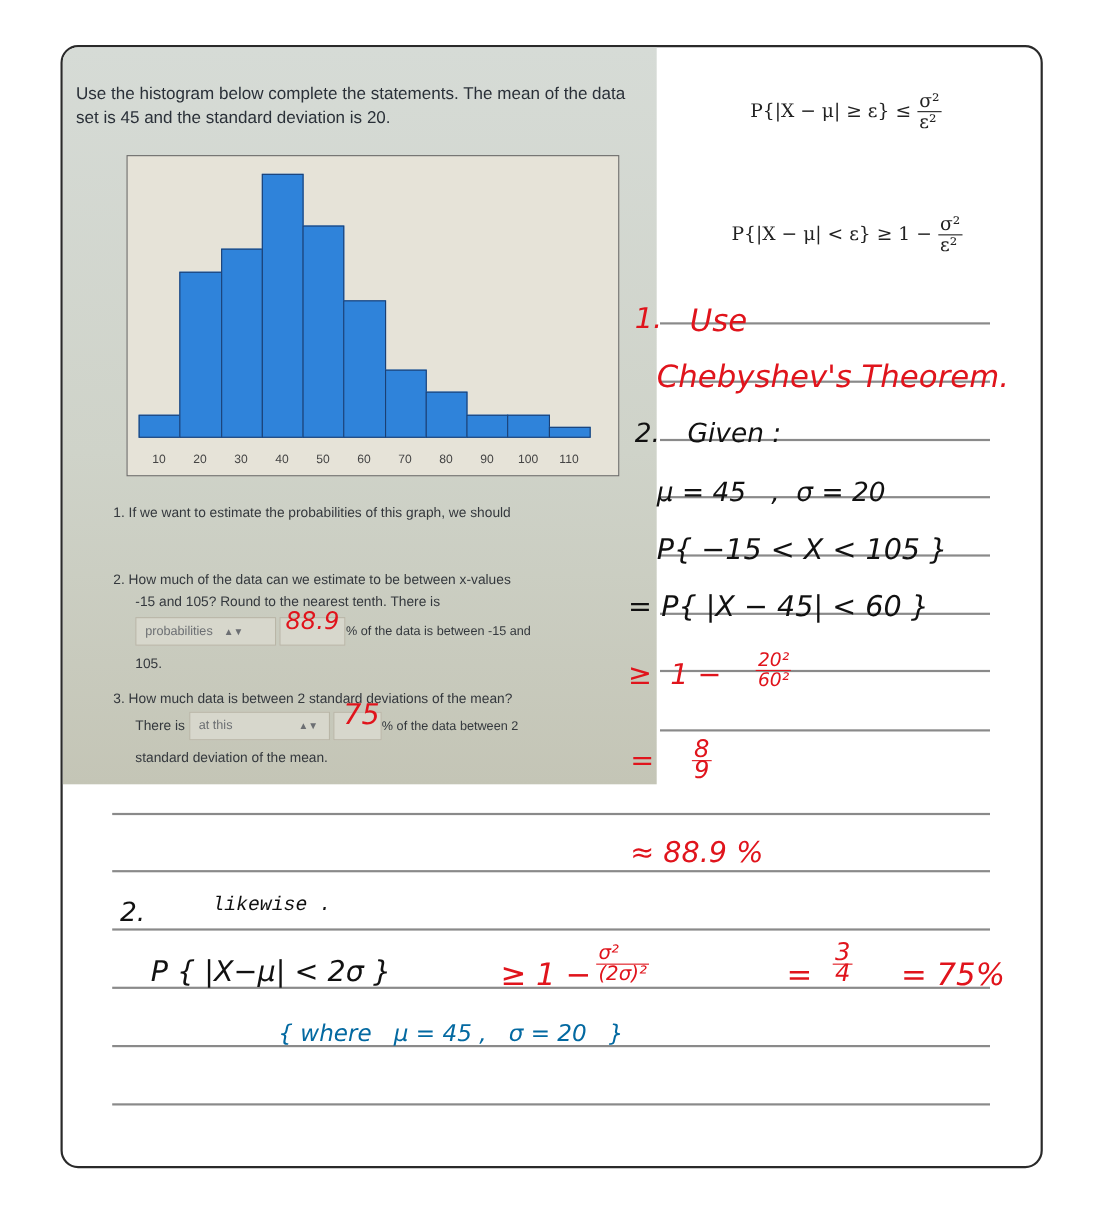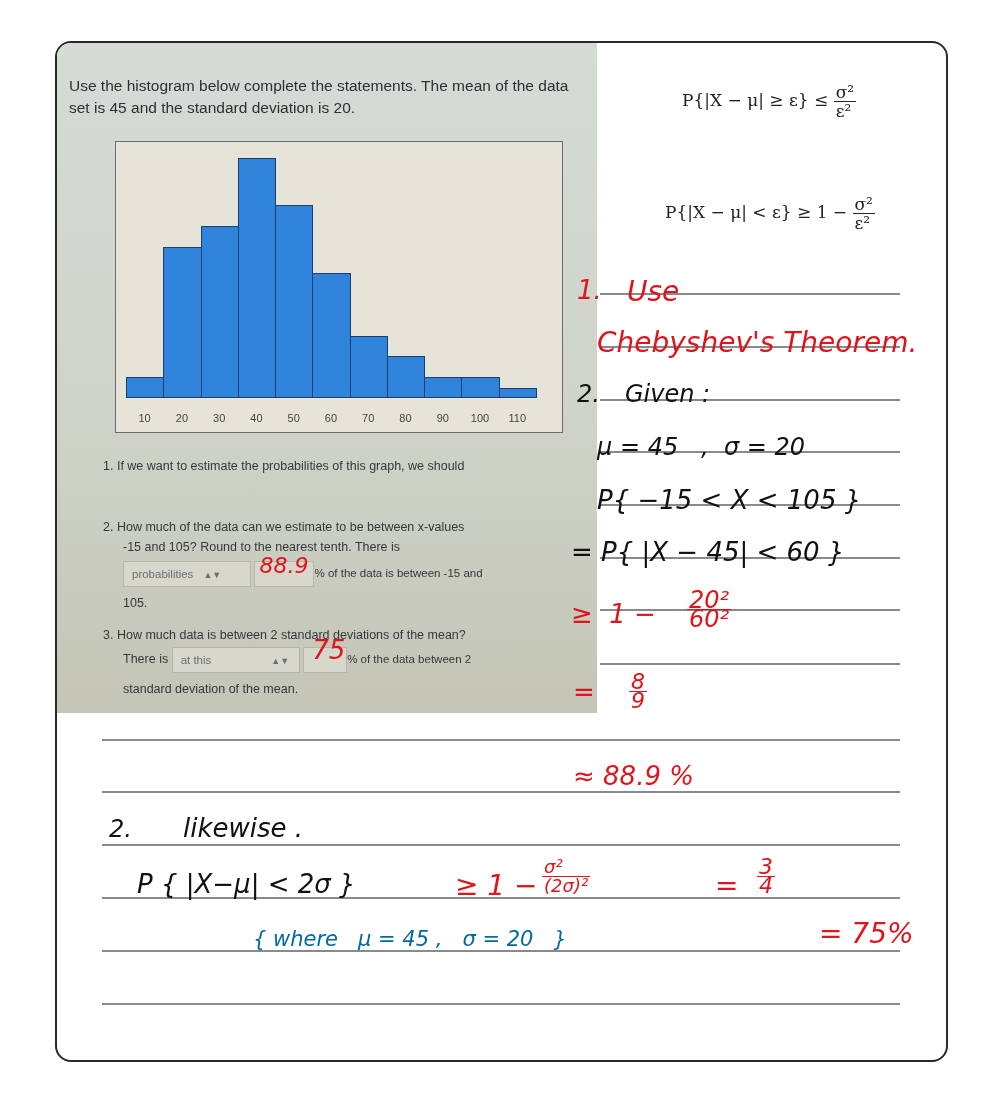--- a/index.html
+++ b/index.html
@@ -194,40 +194,40 @@
   <span class="hand-red" style="left:570px; top:232px; font-size:28px;">Use</span>
   <span class="hand-red" style="left:540px; top:283px; font-size:28px; white-space:nowrap;">Chebyshev's Theorem.</span>
 
   <span class="hand-black" style="left:520px; top:337px; font-size:24px;">2.</span>
   <span class="hand-black" style="left:568px; top:337px; font-size:24px;">Given :</span>
   <span class="hand-black" style="left:540px; top:390px; font-size:24px; white-space:pre;">μ = 45   ,  σ = 20</span>
   <span class="hand-black" style="left:540px; top:442px; font-size:26px; white-space:nowrap;">P{ −15 &lt; X &lt; 105 }</span>
   <span class="hand-black" style="left:514px; top:494px; font-size:26px; white-space:nowrap;">= P{ |X − 45| &lt; 60 }</span>
 
   <span class="hand-red" style="left:514px; top:556px; font-size:26px; white-space:pre;">≥  1 −</span>
-  <span class="hand-red frac red" style="left:630px; top:548px; font-size:24px; position:absolute;">
+  <span class="hand-red frac red" style="left:630px; top:548px; font-size:17px; position:absolute;">
     <span class="num">20²</span>
     <span class="den">60²</span>
   </span>
 
   <span class="hand-red" style="left:516px; top:634px; font-size:26px;">=</span>
   <span class="hand-red frac red" style="left:572px; top:630px; font-size:22px; position:absolute;">
     <span class="num">8</span>
     <span class="den">9</span>
   </span>
   <span class="hand-red" style="left:516px; top:718px; font-size:26px; white-space:nowrap;">≈ 88.9 %</span>
 
   <span class="hand-black" style="left:52px; top:772px; font-size:24px;">2.</span>
-  <span class="hand-black" style="left:126px; top:770px; font-size:26px;">likewise .</span>
+  <span class="hand-black" style="left:136px; top:770px; font-size:18px;font-family:Liberation Mono, monospace;">likewise .</span>
   <span class="hand-black" style="left:80px; top:826px; font-size:26px; white-space:nowrap;">P { |X−μ| &lt; 2σ }</span>
   <span class="hand-red" style="left:398px; top:826px; font-size:28px; white-space:nowrap;">≥ 1 −</span>
   <span class="hand-red frac red" style="left:485px; top:815px; font-size:18px; position:absolute;">
     <span class="num">σ²</span>
     <span class="den">(2σ)²</span>
   </span>
   <span class="hand-red" style="left:658px; top:826px; font-size:28px;">=</span>
   <span class="hand-red frac red" style="left:700px; top:815px; font-size:22px; position:absolute;">
     <span class="num">3</span>
     <span class="den">4</span>
   </span>
-  <span class="hand-red" style="left:762px; top:826px; font-size:28px; white-space:nowrap;margin-top:48px;">= 75%</span>
+  <span class="hand-red" style="left:762px; top:826px; font-size:28px; white-space:nowrap;">= 75%</span>
   <span class="hand-blue" style="left:196px; top:884px; font-size:21px; white-space:pre;">{ where   μ = 45 ,   σ = 20   }</span>
 </div>
 
 </body></html>

